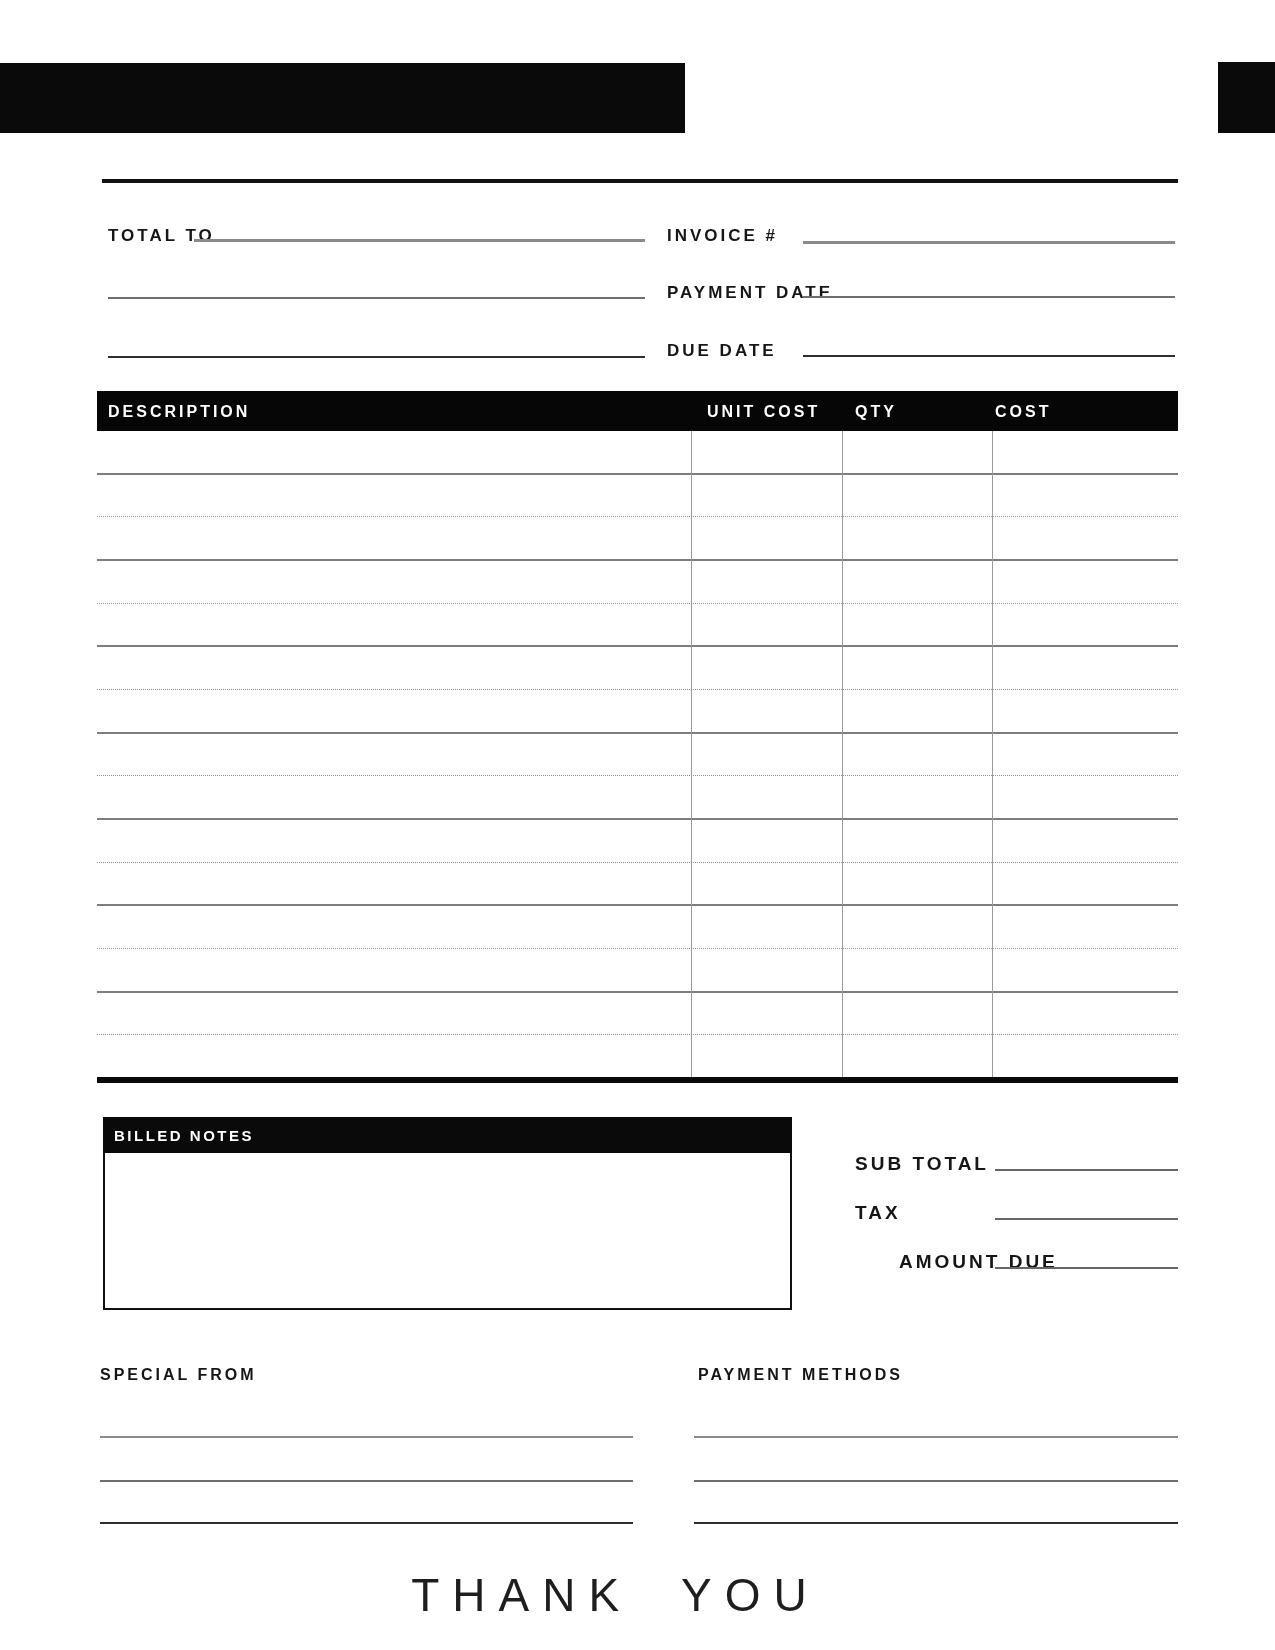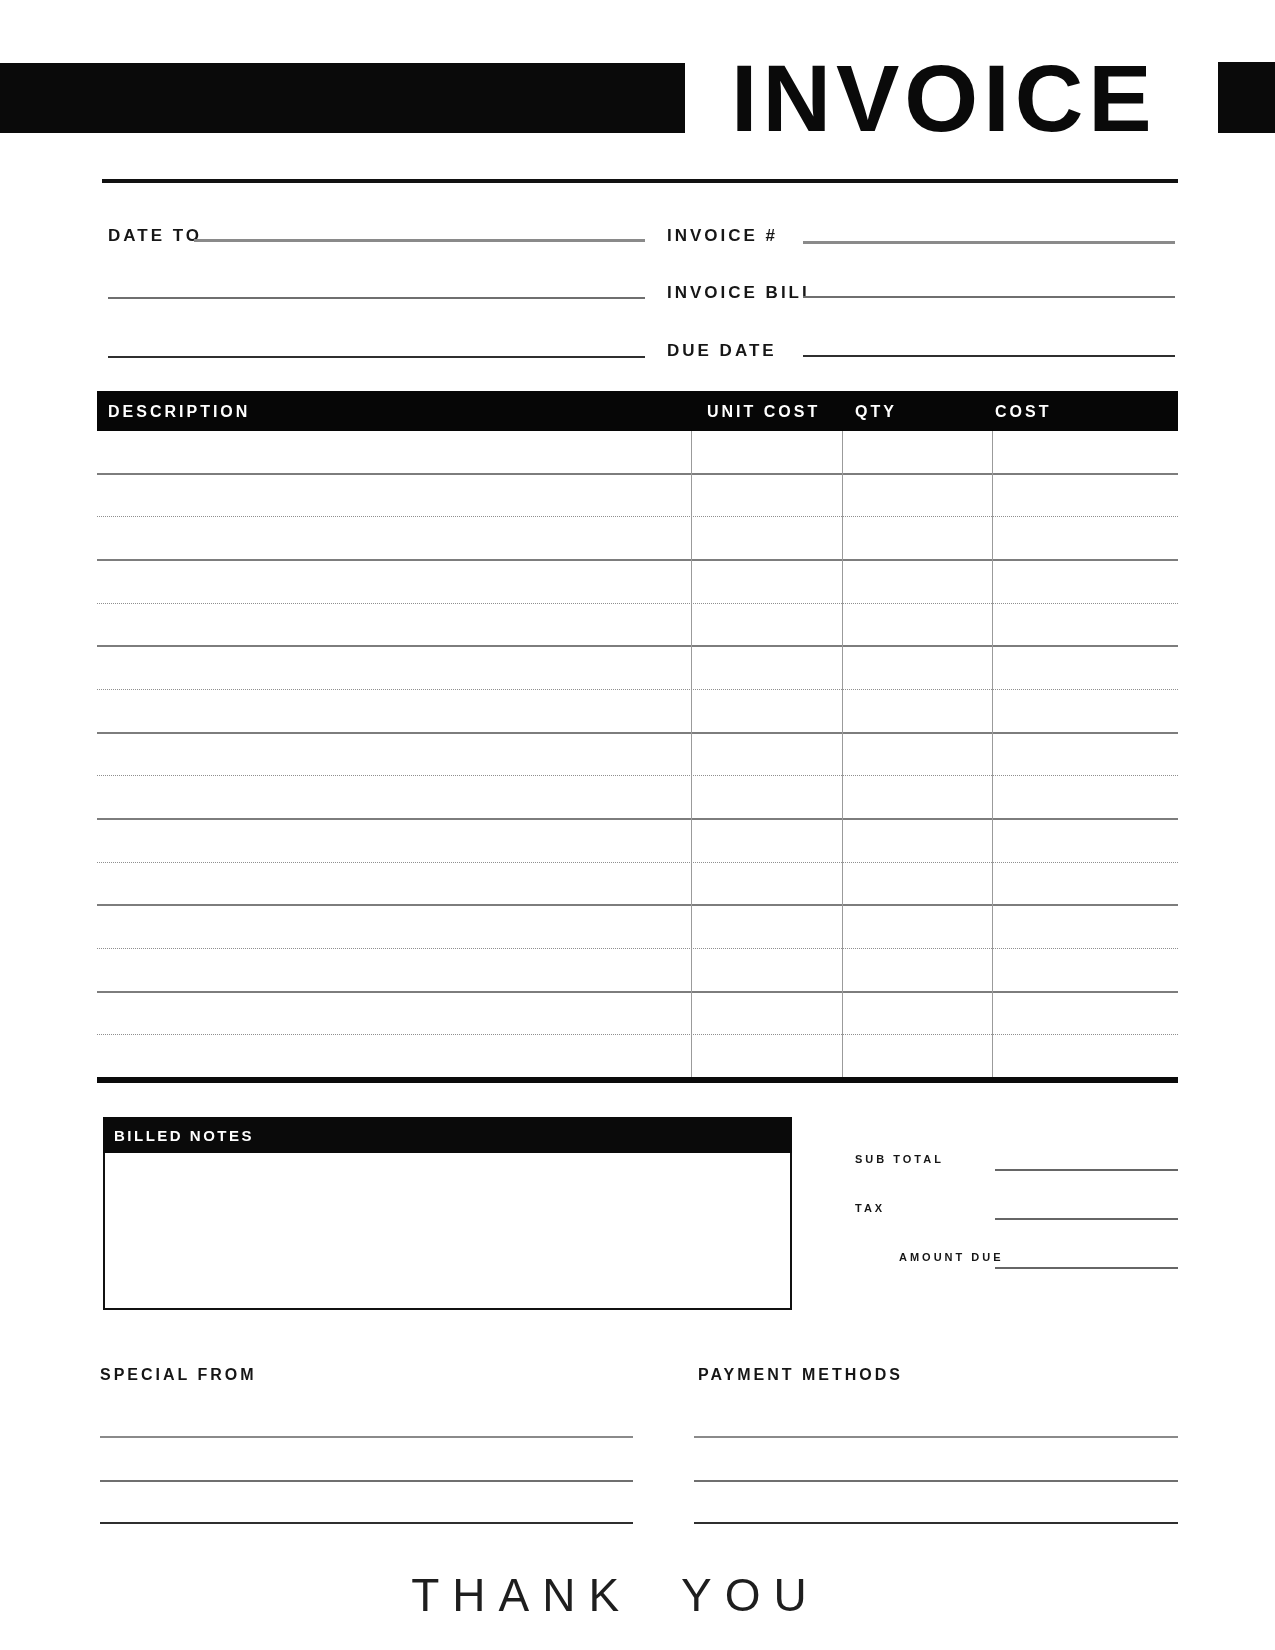--- a/index.html
+++ b/index.html
@@ -71,54 +71,53 @@
     box-sizing:border-box;border:2px solid #111;background:#fff;
   }
   .notes-header{
     position:absolute;left:-2px;top:-2px;width:689px;height:36px;
     background:var(--ink);color:#fff;
     display:flex;align-items:center;padding-left:11px;box-sizing:border-box;
   }
   .notes-header .label{color:#fff;font-size:15px;letter-spacing:2.5px;}
   .notes-content{position:absolute;left:4px;top:38px;width:677px;height:147px;font-size:15px;}
   
-  .totals-label{font-size:11px;}
+  .totals-label{font-size:19px;}
   .tline{height:2px;background:#666;}
   
   .footer-label{font-size:16px;}
   .thank-you{
     left:0;top:1568px;width:1231px;
     text-align:center;
     font-family:"Liberation Sans", sans-serif;
     font-weight:300;
     font-size:46px;
     letter-spacing:13px;
     word-spacing:24px;
     color:#1e1e1e;
   }
 </style>
 </head>
 <body>
 
 <div class="page">
 
   <div class="abs top-bar"></div>
-  <div class="abs invoice-title">INVOICE</div>
   <div class="abs corner-square"></div>
   <div class="abs head-rule"></div>
 
-  <div class="abs label meta-label" style="left:108px;top:226px;">DATE TO</div>
+  <div class="abs label meta-label" style="left:108px;top:226px;">TOTAL TO</div>
   <div class="abs fline" style="left:194px;top:239px;width:451px;"></div>
   <div class="abs fline mid" style="left:108px;top:297px;width:537px;"></div>
   <div class="abs fline dark" style="left:108px;top:356px;width:537px;"></div>
 
   <div class="abs label meta-label" style="left:667px;top:226px;">INVOICE #</div>
   <div class="abs fline" style="left:803px;top:241px;width:372px;"></div>
 
-  <div class="abs label meta-label" style="left:667px;top:283px;">INVOICE BILL</div>
+  <div class="abs label meta-label" style="left:667px;top:283px;">PAYMENT DATE</div>
   <div class="abs fline mid" style="left:803px;top:296px;width:372px;"></div>
 
   <div class="abs label meta-label" style="left:667px;top:341px;">DUE DATE</div>
   <div class="abs fline dark" style="left:803px;top:355px;width:372px;"></div>
 
   <div class="abs tbl-header">
     <span class="col" style="left:11px;">DESCRIPTION</span>
     <span class="col" style="left:610px;">UNIT COST</span>
     <span class="col" style="left:758px;">QTY</span>
     <span class="col" style="left:898px;">COST</span>

